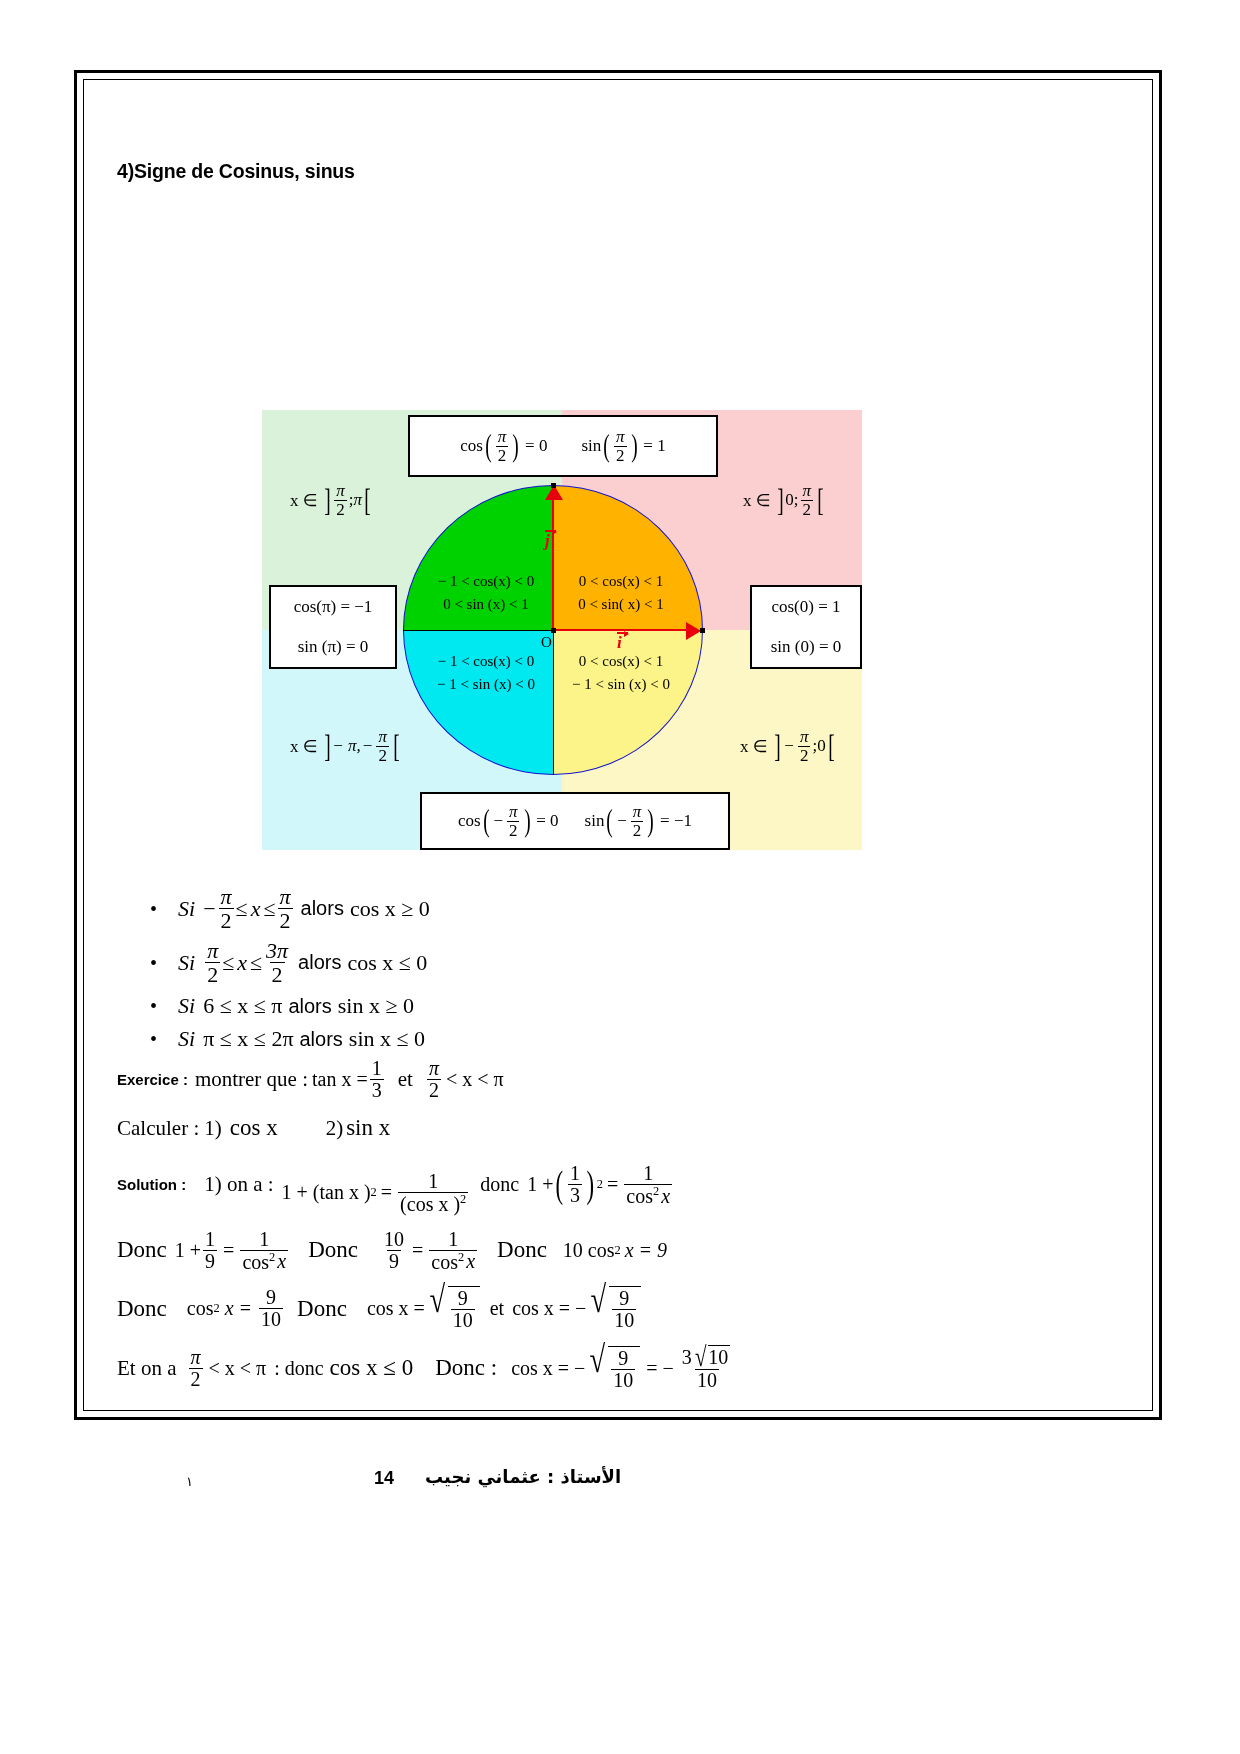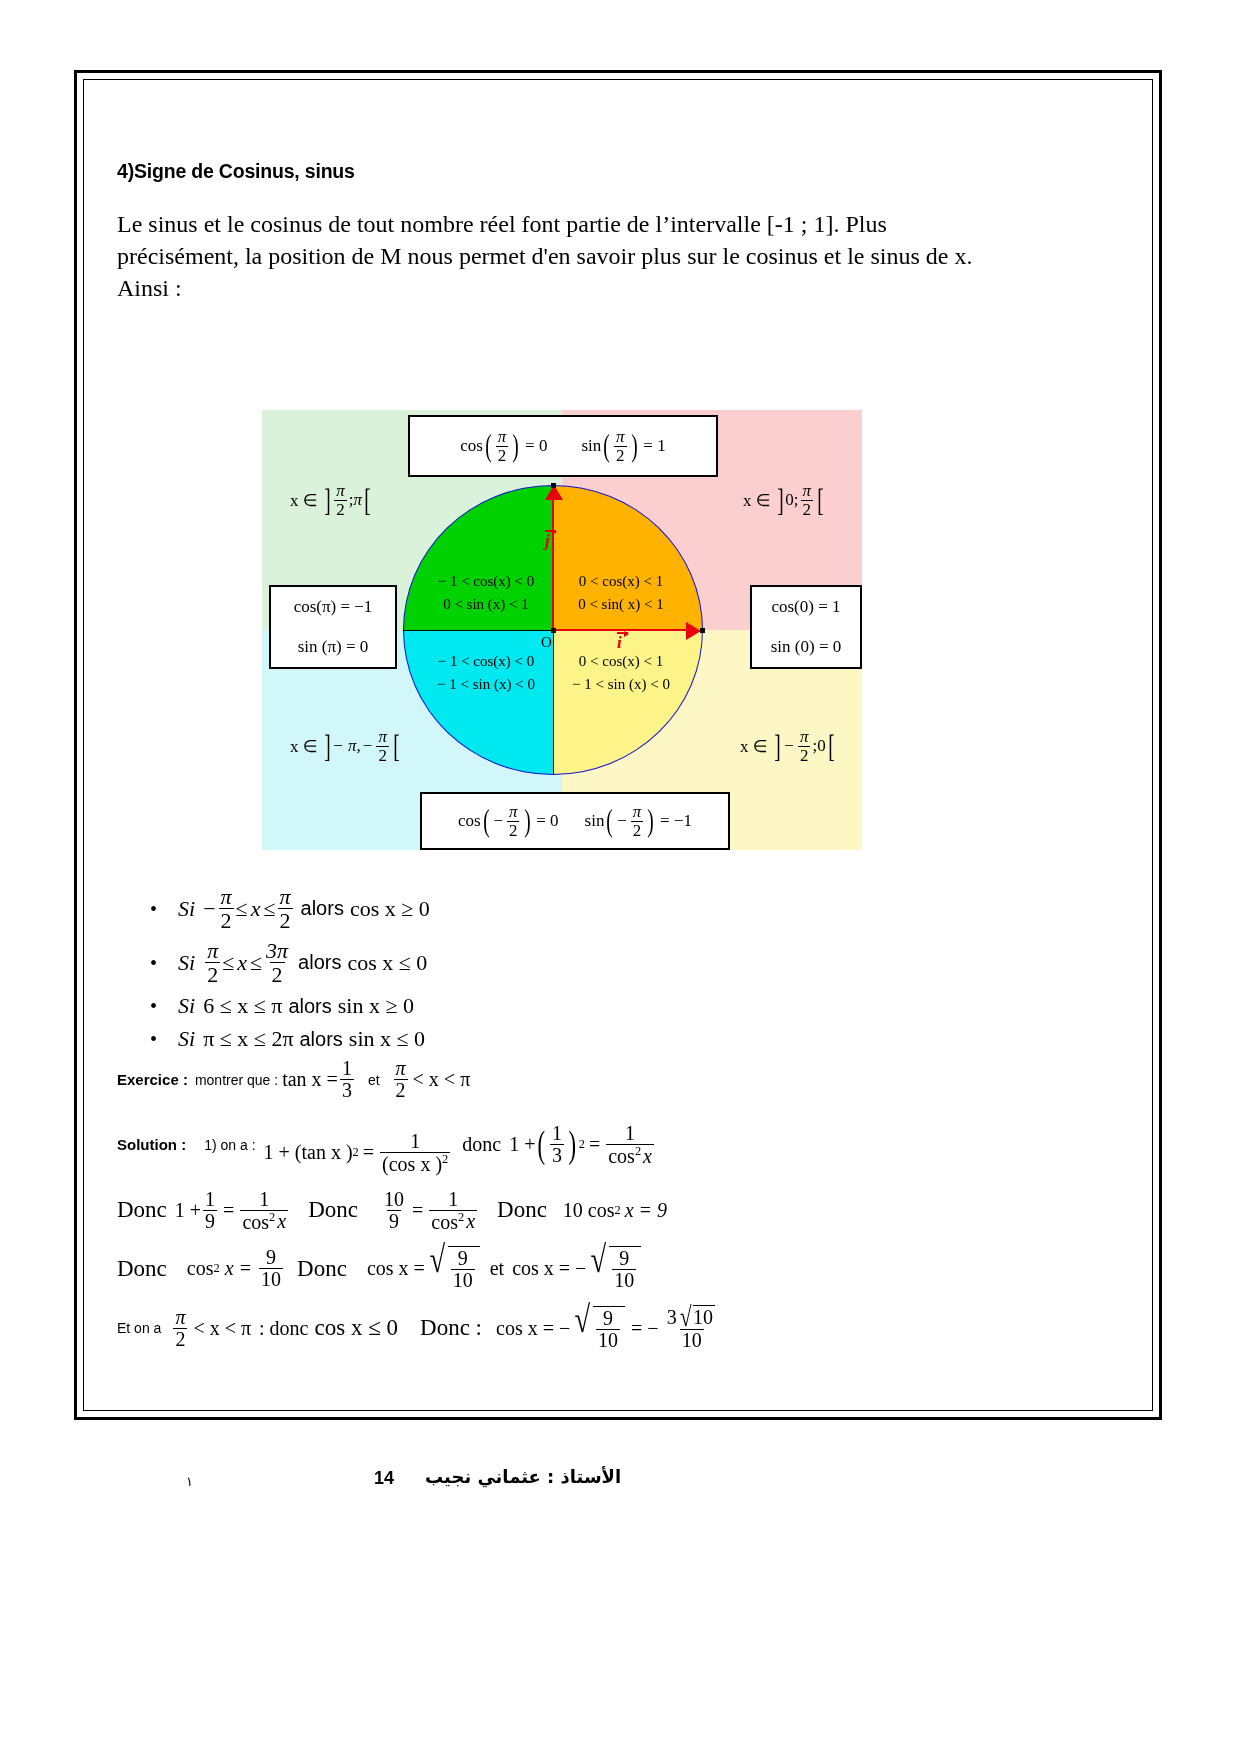--- a/index.html
+++ b/index.html
@@ -250,22 +250,22 @@
   }
 
   
   #exercise { position: absolute; left: 117px; top: 1058px; width: 900px; }
   .lbl-bold {
     font-family: "Liberation Sans", sans-serif;
     font-weight: bold;
     font-size: 15px;
   }
   .lbl-plain {
-    font-family: Liberation Sans, sans-serif;
-    font-size: 14px;
+    font-family: Liberation Serif, serif;
+    font-size: 21px;
   }
   .ex-line {
     display: flex;
     align-items: center;
     white-space: nowrap;
     margin-bottom: 14px;
   }
   .mathrun { font-family: "Liberation Serif", serif; font-size: 20px; display: inline-flex; align-items: center; }
   .mathrun.big { font-size: 23px; }
 
@@ -320,21 +320,20 @@
 </style>
 </head>
 <body>
 
 <div id="page-frame">
   <div id="page-frame-inner"></div>
 </div>
 
 <div id="content">
   <div class="h-sec">4)Signe de Cosinus, sinus</div>
-  <div class="para">Le sinus et le cosinus de tout nombre réel font partie de l’intervalle [-1 ; 1]. Plus précisément, la position de M nous permet d'en savoir plus sur le cosinus et le sinus de x. Ainsi :</div>
 </div>
 
 <div id="diagram">
 
   <div class="quad-bg bg-tl"></div>
   <div class="quad-bg bg-tr"></div>
   <div class="quad-bg bg-bl"></div>
   <div class="quad-bg bg-br"></div>
 
   <div id="circle-wrap">
@@ -585,20 +584,27 @@
     <span class="lbl-plain" style="margin:0 12px;">et</span>
     <span class="mathrun">
       <span class="frac">
         <span class="num pi">π</span>
         <span class="den">2</span>
       </span>
       <span style="margin-left:3px;">&lt; x &lt; π</span>
     </span>
   </div>
 
+  <div class="ex-line" style="margin-top:6px;">
+    <span class="lbl-plain">Calculer :</span>
+    <span class="lbl-plain" style="margin-left:5px;">1)</span>
+    <span class="mathrun big" style="margin-left:8px;">cos x</span>
+    <span class="lbl-plain" style="margin-left:48px;">2)</span>
+    <span class="mathrun big" style="margin-left:3px;">sin x</span>
+  </div>
 
   <div class="ex-line" style="margin-top:10px;">
     <span class="lbl-bold">Solution :</span>
     <span class="lbl-plain" style="margin-left:18px;">1) on a :</span>
     <span class="mathrun" style="margin-left:8px;margin-top:16px;">
       <span>1 + (tan x )</span>
       <sup class="exp">2</sup>
       <span style="margin:0 4px;">=</span>
       <span class="frac">
         <span class="num">1</span>

